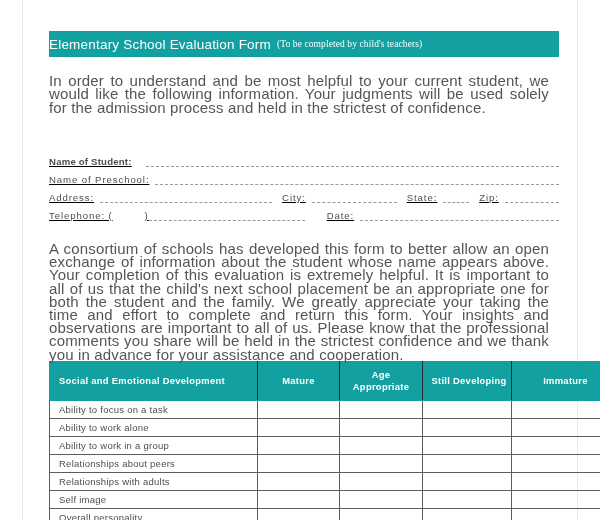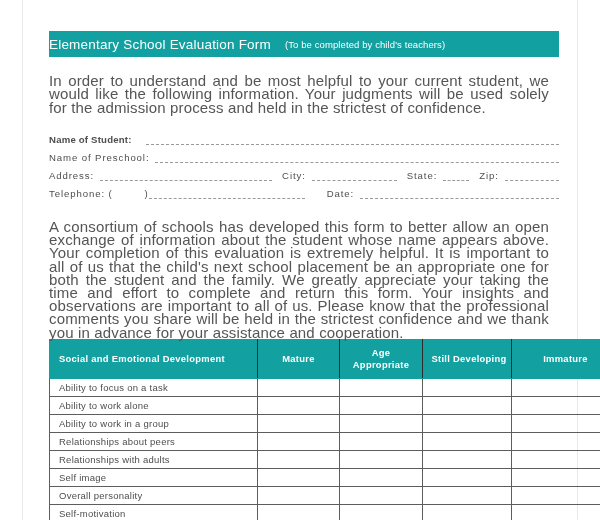--- a/index.html
+++ b/index.html
@@ -42,23 +42,24 @@
   }
   .title-main {
     color: #ffffff;
     font-size: 13.5px;
     letter-spacing: 0.2px;
     white-space: nowrap;
   }
   .title-sub {
     color: #ffffff;
     font-size: 9.5px;
-    margin-left: 14px;
+    margin-left: 6px;
     letter-spacing: 0.1px;
     white-space: nowrap;
+    font-family: Liberation Serif, serif;
   }
 
   
   .para {
     color: #555555;
     font-size: 15px;
     line-height: 13.3px;
     text-align: justify;
     letter-spacing: 0.15px;
     margin: 0;
@@ -68,21 +69,22 @@
     width: 500px;
   }
   #consortium-para {
     margin-top: 21px;
     width: 500px;
     line-height: 13.2px;
   }
 
   
   .fields {
-    margin-top: 13px;
+    margin-top: 35px;
+    text-decoration: underline;
   }
   .field-row {
     display: flex;
     align-items: flex-end;
     font-size: 9.6px;
     color: #4e4e4e;
     height: 18px;
     letter-spacing: 0.2px;
   }
   .field-row.tight { letter-spacing: 0.9px; }

